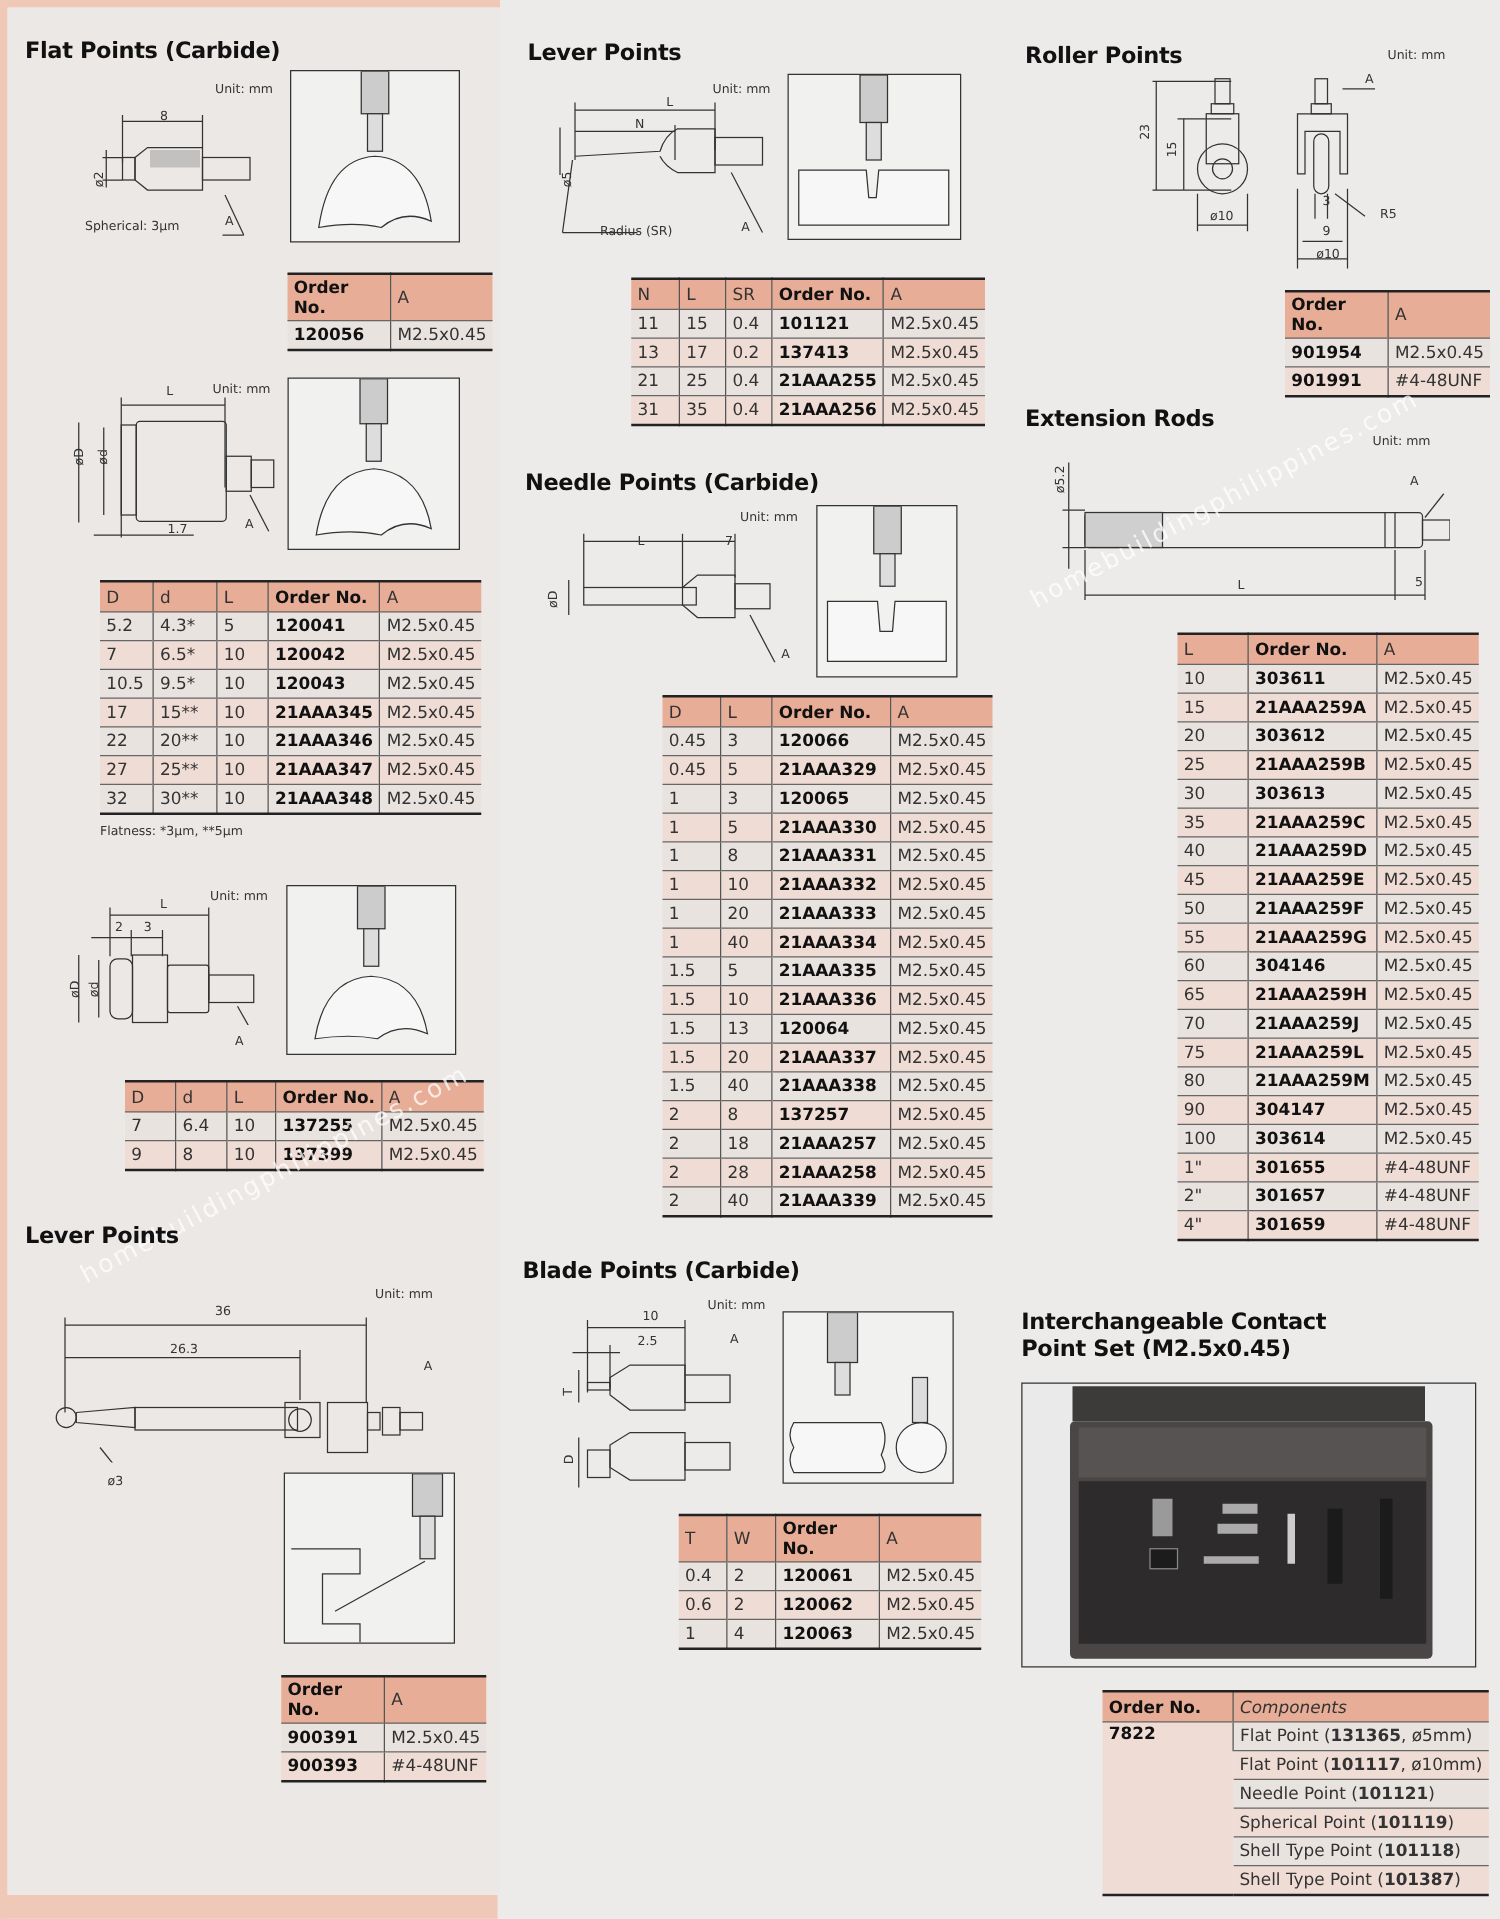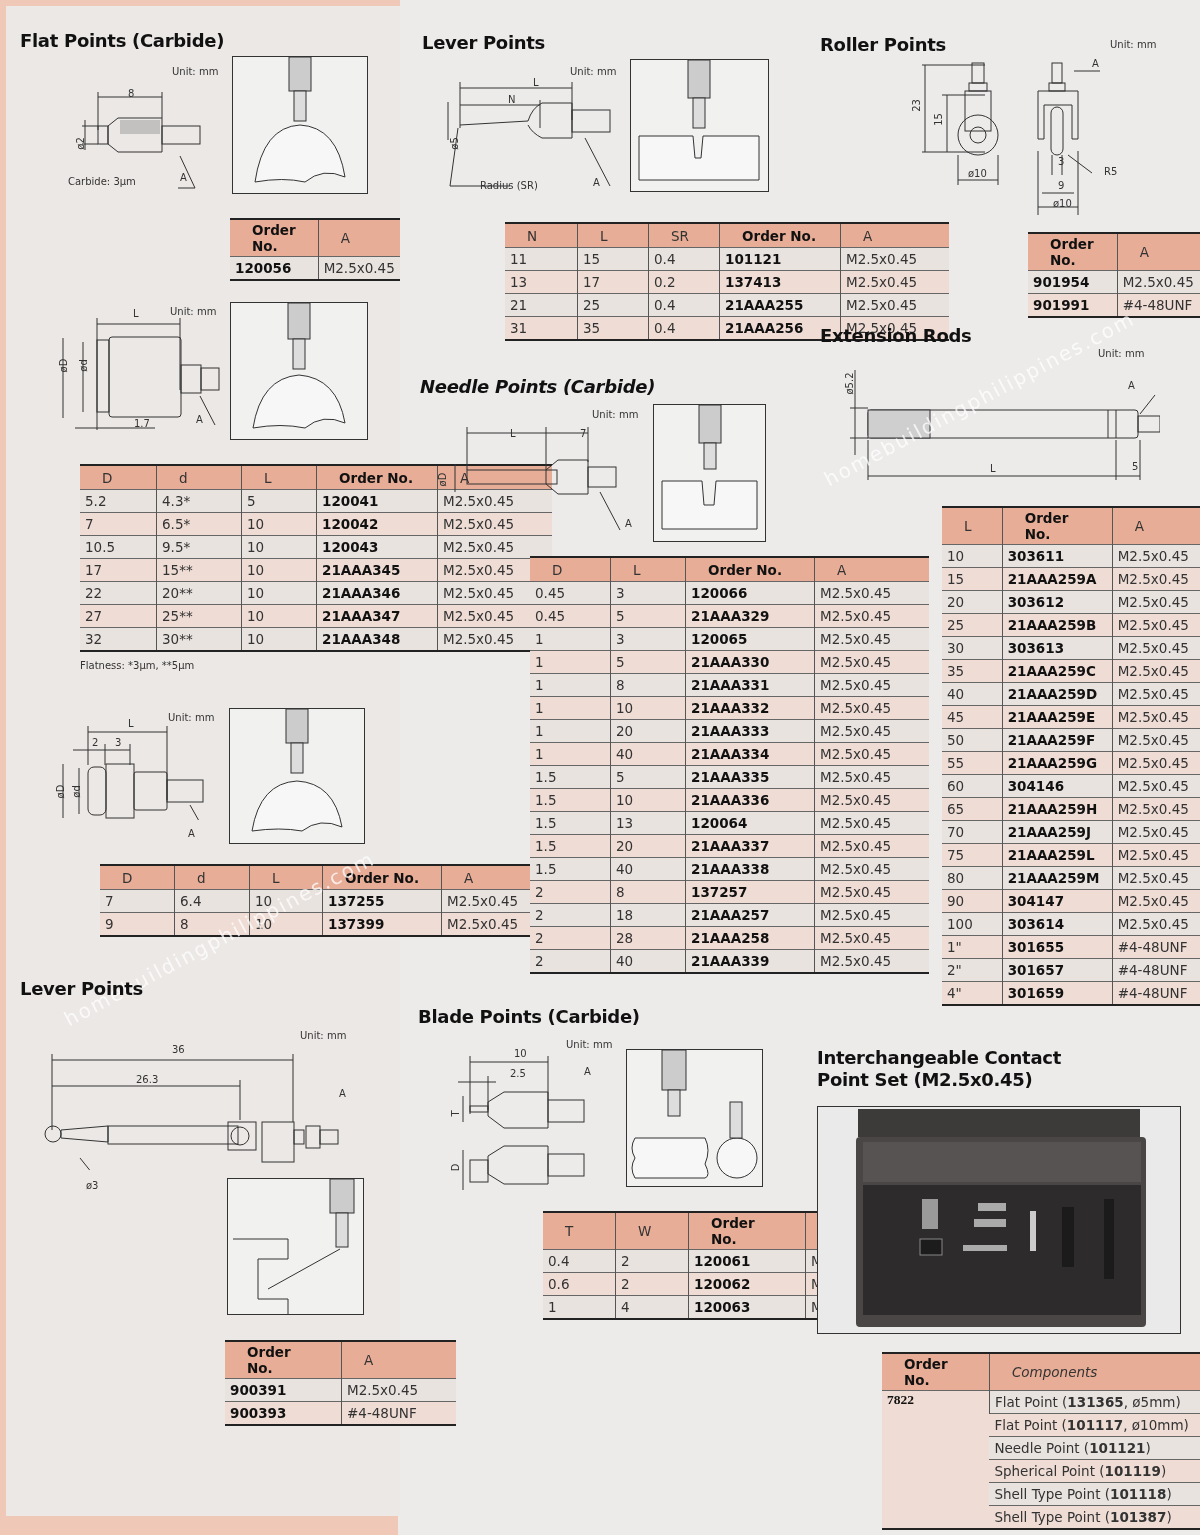--- a/index.html
+++ b/index.html
@@ -16,21 +16,21 @@
   .title { position:absolute; font-weight:bold; font-size:18px; letter-spacing:-0.3px; color:#111; }
   .unit { position:absolute; font-size:10px; color:#333; }
   .label-sm { position:absolute; font-size:10px; color:#333; }
   .dim { position:absolute; font-size:10px; color:#333; }
 
   table.spec {
     position:absolute; border-collapse:collapse; font-size:13.5px;
     border-top:2px solid #222; border-bottom:2px solid #222;
   }
   table.spec th {
-    background:#e7ad97; font-weight:normal; text-align:left; padding:2px 22px; height:19px;
+    background:#e7ad97; font-weight:normal; text-align:left; padding:2px 5px; height:19px;
     border-left:1px solid #555; color:#333;margin-top:31px;
   }
   table.spec th.on { font-weight:bold; color:#111; }
   table.spec th:first-child, table.spec td:first-child { border-left:none; }
   table.spec td {
     padding:1px 5px; height:20px; border-left:1px solid #555; border-top:1px solid #666;
     background:#efdcd5; color:#333; white-space:nowrap;
   }
   table.spec tr:nth-child(even) td { background:#e9e3e0; }
   table.spec td.on { font-weight:bold; color:#111; }
@@ -63,21 +63,21 @@
         <line x1="12" y1="64" x2="28" y2="64"></line>
       <line x1="15" y1="40" x2="15" y2="70"></line>
       <line x1="110" y1="76" x2="125" y2="108"></line>
         <line x1="108" y1="108" x2="125" y2="108"></line>
     </g>
     <rect x="50" y="40" width="40" height="14" fill="#999" opacity="0.5"></rect>
   </svg>
   <div class="dim" style="left:128px;top:88px;">8</div>
   <div class="dim" style="left:74px;top:138px;transform:rotate(-90deg);">ø2</div>
   <div class="dim" style="left:180px;top:172px;">A</div>
-  <div class="label-sm" style="left:68px;top:176px;">Carbide: 3µm</div>
+  <div class="label-sm" style="left:68px;top:176px;">Spherical: 3µm</div>
 
   <div class="photo-box" style="left:232px;top:56px;width:134px;height:136px;">
     <svg width="134" height="136">
         <g stroke="#333" fill="none">
           <rect x="56" y="0" width="22" height="34" fill="#ccc"></rect>
           <rect x="61" y="34" width="12" height="30" fill="#ddd"></rect>
           <path d="M22,125 Q30,70 67,68 Q104,70 112,120 Q90,110 72,125 Q50,120 22,125Z" fill="#f7f7f7"></path>
         </g>
       </svg>
   </div>
@@ -378,21 +378,21 @@
           <td>35</td>
           <td>0.4</td>
           <td class="on">21AAA256</td>
           <td>M2.5x0.45</td>
         </tr>
   </tbody>
     </table>
 </section>
 
 <section>
-  <div class="title" style="left:420px;top:376px;font-style:italic;">Needle Points (Carbide)</div>
+  <div class="title" style="left:420px;top:376px;">Needle Points (Carbide)</div>
   <div class="unit" style="left:592px;top:409px;">Unit: mm</div>
   <svg class="diagram" style="left:440px;top:420px;" width="200" height="110">
     <g stroke="#333" fill="none">
       <line x1="27" y1="13" x2="106" y2="13"></line>
         <line x1="106" y1="13" x2="148" y2="13"></line>
       <line x1="27" y1="7" x2="27" y2="50"></line>
         <line x1="106" y1="7" x2="106" y2="50"></line>
         <line x1="148" y1="7" x2="148" y2="42"></line>
       <rect x="27" y="50" width="90" height="14"></rect>
       <polygon points="106,50 118,40 148,40 148,74 118,74 106,64"></polygon>
@@ -818,21 +818,21 @@
     </svg>
   </div>
 
   <table class="spec" style="left:882px;top:1352px;">
     <tbody>
         <tr>
       <th class="on" style="width:94px;">Order No.</th>
       <th style="width:176px;font-style:italic;">Components</th>
     </tr>
     <tr>
-      <td class="on" rowspan="6" style="vertical-align:top;background:#efdcd5;font-family:Liberation Serif, serif;">7822</td>
+      <td class="on" rowspan="6" style="vertical-align:top;background:#efdcd5;">7822</td>
       <td><span>Flat Point (</span><b>131365</b><span>, ø5mm)</span></td>
     </tr>
     <tr>
           <td><span>Flat Point (</span><b>101117</b><span>, ø10mm)</span></td>
         </tr>
     <tr>
           <td><span>Needle Point (</span><b>101121</b><span>)</span></td>
         </tr>
     <tr>
           <td><span>Spherical Point (</span><b>101119</b><span>)</span></td>

